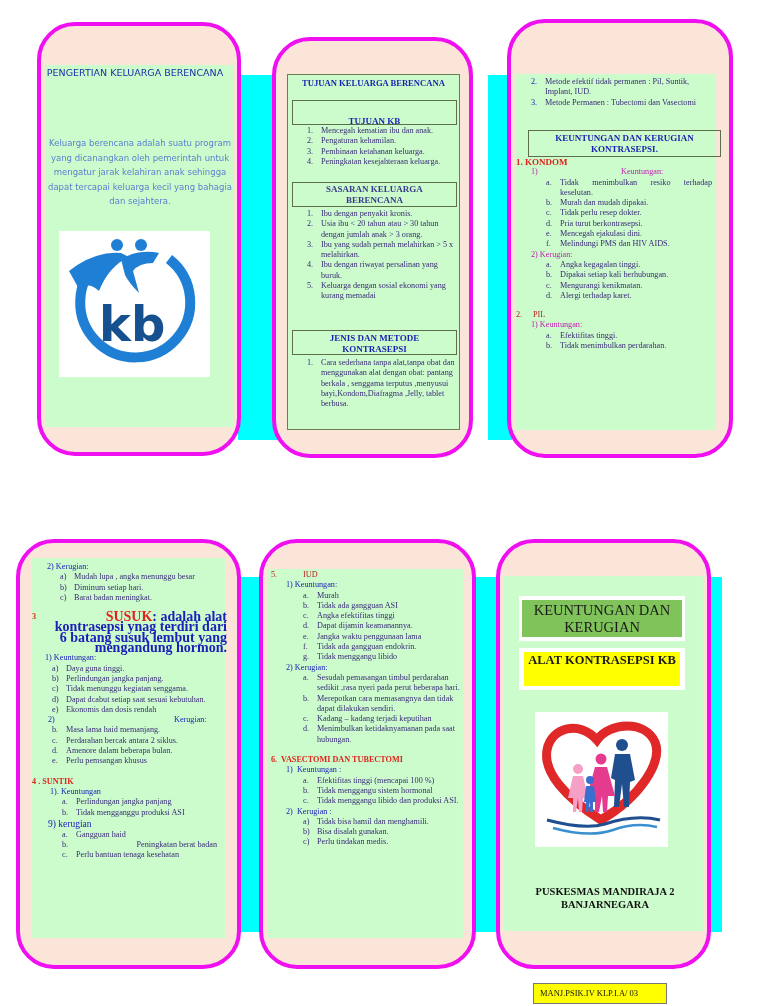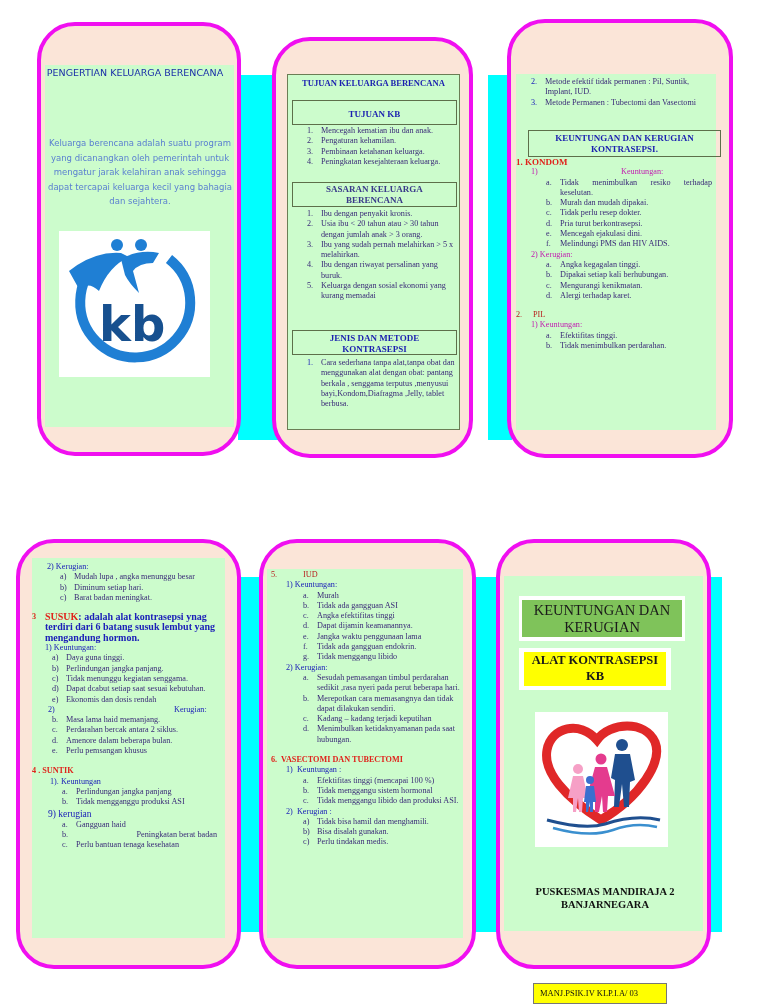--- a/index.html
+++ b/index.html
@@ -30,21 +30,21 @@
   .list .row { display: flex; }
   .list .num { width: 14px; flex: none; text-align: left; }
   .list .txt { flex: 1; }
   .red { color: #e0231c; font-weight: bold; }
   .magenta { color: #c21ab0; }
   .blue { color: #1c20b8; }
   .darkred { color: #b81c1c; }
 
   .cover-green { position: absolute; left: 519px; top: 596px; width: 166px; height: 45px; background: #ffffff; }
   .cover-green .in { position: absolute; left: 3px; top: 4px; right: 3px; bottom: 4px; background: #7fc35a; text-align: center; font-size: 14.5px; line-height: 17px; color: #1a1a1a; padding-top: 2px; }
-  .cover-yellow { position: absolute; left: 519px; top: 648px; width: 152px; height: 42px; background: #ffffff; }
+  .cover-yellow { position: absolute; left: 519px; top: 648px; width: 166px; height: 42px; background: #ffffff; }
   .cover-yellow .in { position: absolute; left: 5px; top: 4px; right: 5px; bottom: 4px; background: #ffff00; text-align: center; font-size: 12.5px; line-height: 16px; font-weight: bold; color: #1a1a1a; }
   .family-logo { position: absolute; left: 535px; top: 712px; width: 133px; height: 135px; background: #ffffff; }
   .org { position: absolute; left: 505px; top: 885px; width: 200px; text-align: center; font-size: 10.5px; font-weight: bold; color: #111; line-height: 13px; }
   .footer-code { position: absolute; left: 533px; top: 983px; width: 134px; height: 21px; background: #ffff00; border: 1px solid #777; font-size: 8.5px; color: #111; line-height: 19px; padding-left: 6px; }
 </style>
 </head>
 <body>
 
 <div class="cyan" style="left:238px; top:75px; width:40px; height:365px;"></div>
 <div class="cyan" style="left:488px; top:75px; width:24px; height:365px;"></div>
@@ -63,21 +63,21 @@
     <circle cx="82" cy="14" r="6" fill="#1f7fd4"></circle>
     <path d="M10 40 Q35 20 62 22 L70 26 Q50 35 40 60 Q30 50 20 58 Z" fill="#1f7fd4"></path>
     <path d="M62 28 Q80 18 100 22 L94 32 Q80 32 74 40 L80 62 Q70 52 66 44 Z" fill="#1f7fd4"></path>
     <text x="40" y="110" font-family="DejaVu Sans, sans-serif" font-weight="bold" font-size="48" fill="#17508f">kb</text>
   </svg>
 </div>
 
 <div class="panel" style="left:272px; top:37px; width:201px; height:421px;"></div>
 <div class="inner" style="left:287px; top:74px; width:173px; height:356px; border:1px solid #6b7d55;"></div>
 <div class="box-title" style="left:288px; top:78px; width:171px; border:none; font-size:8.6px;">TUJUAN KELUARGA BERENCANA</div>
-<div class="box-title" style="left:292px; top:100px; width:165px; height:25px; padding-top:8px;">TUJUAN KB</div>
+<div class="box-title" style="left:292px; top:100px; width:165px; height:25px; padding-top:15px;">TUJUAN KB</div>
 <div class="list" style="left:307px; top:126px; width:160px;">
   <div class="row">
       <span class="num">1.</span>
       <span class="txt">Mencegah kematian ibu dan anak.</span>
     </div>
   <div class="row">
       <span class="num">2.</span>
       <span class="txt">Pengaturan kehamilan.</span>
     </div>
   <div class="row">
@@ -214,21 +214,21 @@
         <span class="num">b)</span>
         <span class="txt">Diminum setiap hari.</span>
       </div>
     <div class="row">
         <span class="num">c)</span>
         <span class="txt">Barat badan meningkat.</span>
       </div>
   </div>
   <div class="row" style="margin-top:9px;">
     <span class="num red" style="width:13px;">3</span>
-    <span class="txt blue" style="font-weight:bold; font-size:10px;"><span class="red">SUSUK</span><span>: adalah alat kontrasepsi ynag terdiri dari 6 batang susuk lembut yang mengandung hormon.</span></span>
+    <span class="txt blue" style="font-weight:bold; font-size:14px;text-align:right;"><span class="red">SUSUK</span><span>: adalah alat kontrasepsi ynag terdiri dari 6 batang susuk lembut yang mengandung hormon.</span></span>
   </div>
   <div class="blue" style="padding-left:13px;">1) Keuntungan:</div>
   <div style="padding-left:20px;">
     <div class="row">
         <span class="num">a)</span>
         <span class="txt">Daya guna tinggi.</span>
       </div>
     <div class="row">
         <span class="num">b)</span>
         <span class="txt">Perlindungan jangka panjang.</span>

